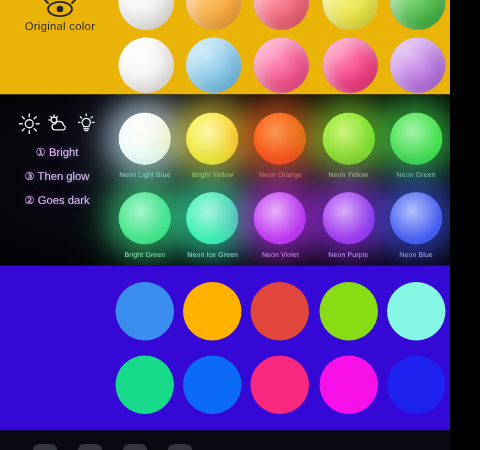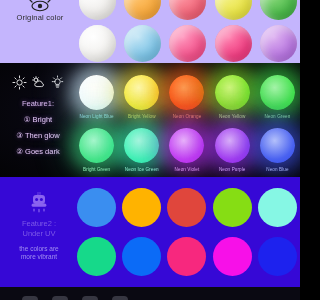--- a/index.html
+++ b/index.html
@@ -6,21 +6,21 @@
   body{
     width:300px;height:300px;overflow:hidden;
     font-family:"Liberation Sans","DejaVu Sans",sans-serif;
     background:#000;
   }
   .page{position:relative;width:300px;height:300px;overflow:hidden;}
 
   
   .sec-original{
     position:absolute;left:0;top:0;width:300px;height:63px;
-    background:#c4b5fd;overflow:hidden;
+    background:#eab308;overflow:hidden;
   }
   .orig-left{
     position:absolute;left:6px;top:-4px;width:68px;
     text-align:center;color:#1a1a1a;
   }
   .eye-icon{display:block;margin:0 auto;width:26px;height:16px;}
   .orig-label{
     display:block;font-size:7.5px;letter-spacing:.2px;margin-top:1px;color:#2b2b2b;
   }
   .orig-grid{
@@ -175,21 +175,20 @@
           </g>
         </svg>
         <svg viewBox="0 0 24 24" width="15" height="15" aria-hidden="true">
           <g stroke="#fff" stroke-width="1.4" fill="none" stroke-linecap="round">
             <path d="M7.6 10.6a4.4 4.4 0 1 1 8.8 0c0 2-1.4 2.9-1.7 4.4H9.3c-.3-1.5-1.7-2.4-1.7-4.4z"></path>
             <path d="M9.6 17.3h4.8M10.4 19.4h3.2"></path>
             <path d="M12 1.6v1.8M3.6 10.6h1.8M18.6 10.6h1.8M5.6 4.6l1.3 1.3M18.4 4.6l-1.3 1.3"></path>
           </g>
         </svg>
       </div>
-      <span class="feat1-title">Feature1:</span>
       <span class="step">① Bright</span>
       <span class="step">③ Then glow</span>
       <span class="step">② Goes dark</span>
     </div>
 
     <div class="glow-grid">
 
       <div class="glow-cell">
         <div class="glow-ball" style="background:radial-gradient(circle at 42% 36%,#ffffff,#f4fbff 55%,#dff2ff);
                     box-shadow:0 0 16px 9px rgba(214,240,255,.55),0 0 34px 16px rgba(170,215,255,.22)"></div>
@@ -247,38 +246,20 @@
       <div class="glow-cell">
         <div class="glow-ball" style="background:radial-gradient(circle at 42% 36%,#b3c0fb,#4a62f0 62%,#314bea);
                     box-shadow:0 0 16px 9px rgba(66,88,238,.50),0 0 34px 16px rgba(55,75,215,.22)"></div>
         <span class="glow-name" style="color:#a2b0f7">Neon Blue</span>
       </div>
     </div>
   </div>
 
   <div class="sec-uv">
 
-    <div class="uv-left">
-      <span class="uv-icon">
-        <svg viewBox="0 0 24 24" width="24" height="24" aria-hidden="true">
-          <rect x="6" y="4" width="12" height="9" rx="3" fill="#8a63ef"></rect>
-          <rect x="4.6" y="12.4" width="14.8" height="3.4" rx="1.6" fill="#8a63ef"></rect>
-          <circle cx="9.6" cy="8.4" r="1.5" fill="#3608d6"></circle>
-          <circle cx="14.4" cy="8.4" r="1.5" fill="#3608d6"></circle>
-          <g stroke="#8a63ef" stroke-width="1.2" stroke-linecap="round">
-            <path d="M7 18v2M12 18.4v2.4M17 18v2"></path>
-          </g>
-          <text x="12" y="3.6" font-size="3.2" fill="#8a63ef" text-anchor="middle" font-family="Liberation Sans, sans-serif">UV</text>
-        </svg>
-      </span>
-      <span class="feat2-title">Feature2 :</span>
-      <span class="feat2-title" style="margin-top:0">Under UV</span>
-      <span class="uv-sub">the colors are</span>
-      <span class="uv-sub" style="margin-top:0">more vibrant</span>
-    </div>
 
     <div class="uv-grid">
       <div class="uv-cell">
         <div class="uv-ball" style="background:#3a8ef0"></div>
         </div>
       <div class="uv-cell">
         <div class="uv-ball" style="background:#ffb300"></div>
         </div>
       <div class="uv-cell">
         <div class="uv-ball" style="background:#e0463c"></div>

